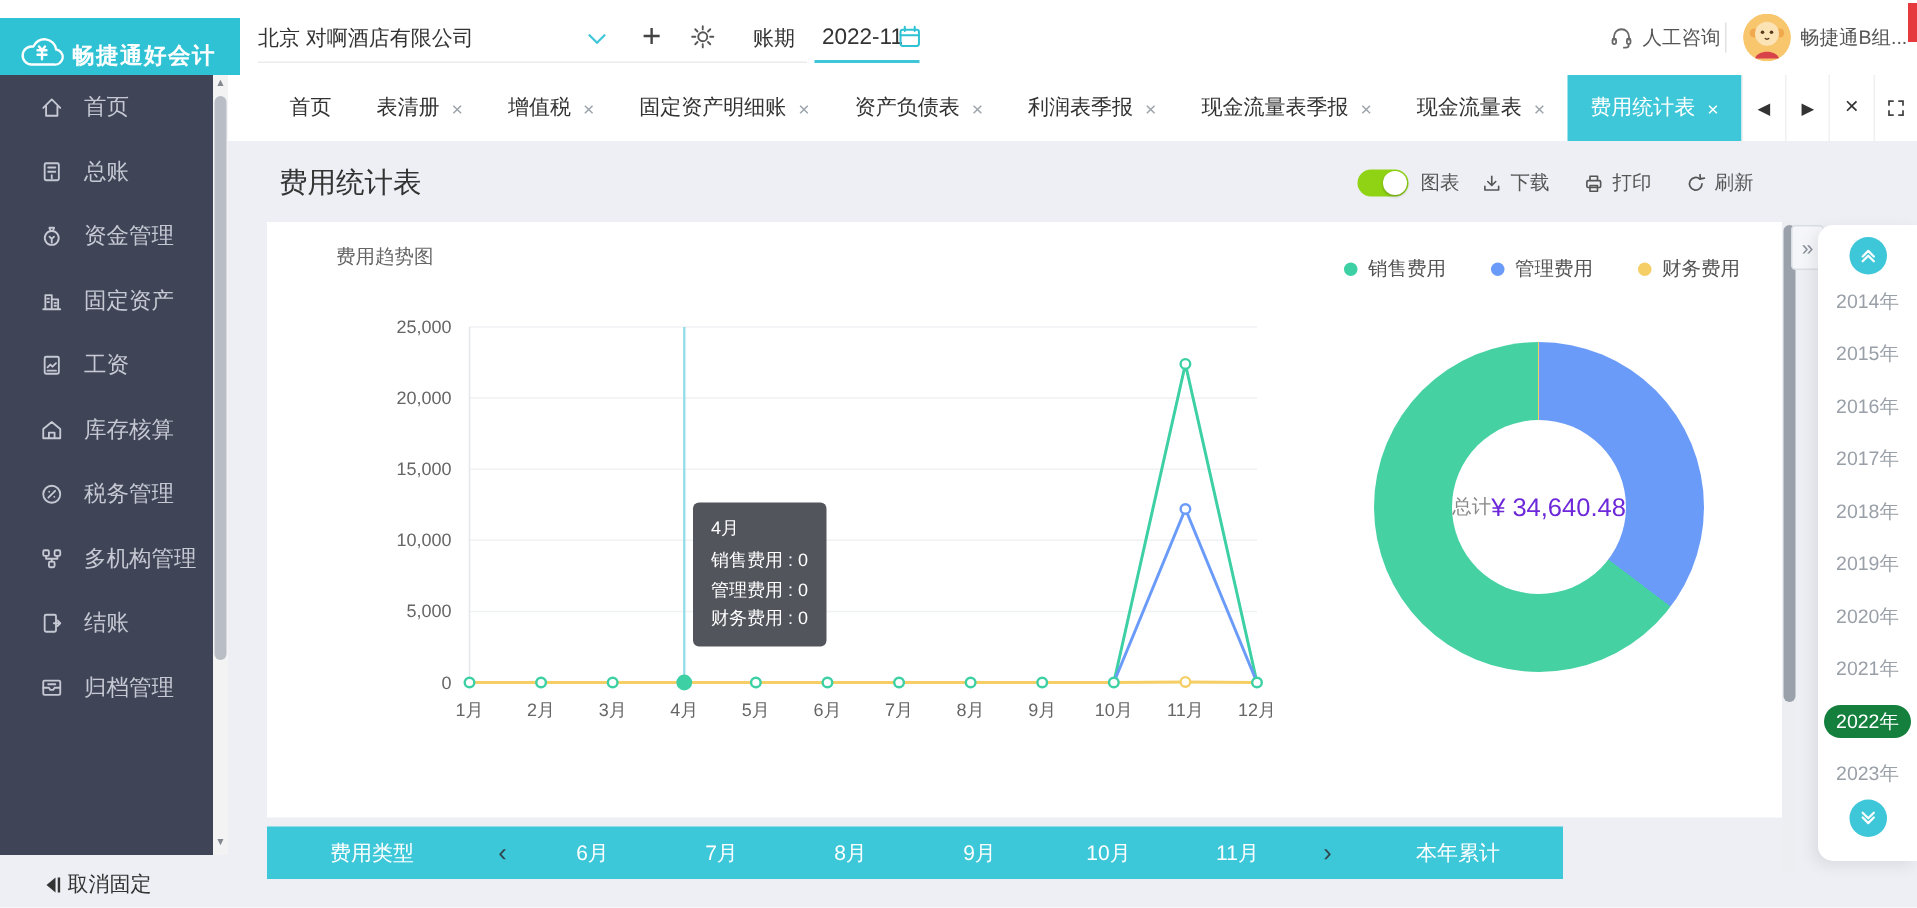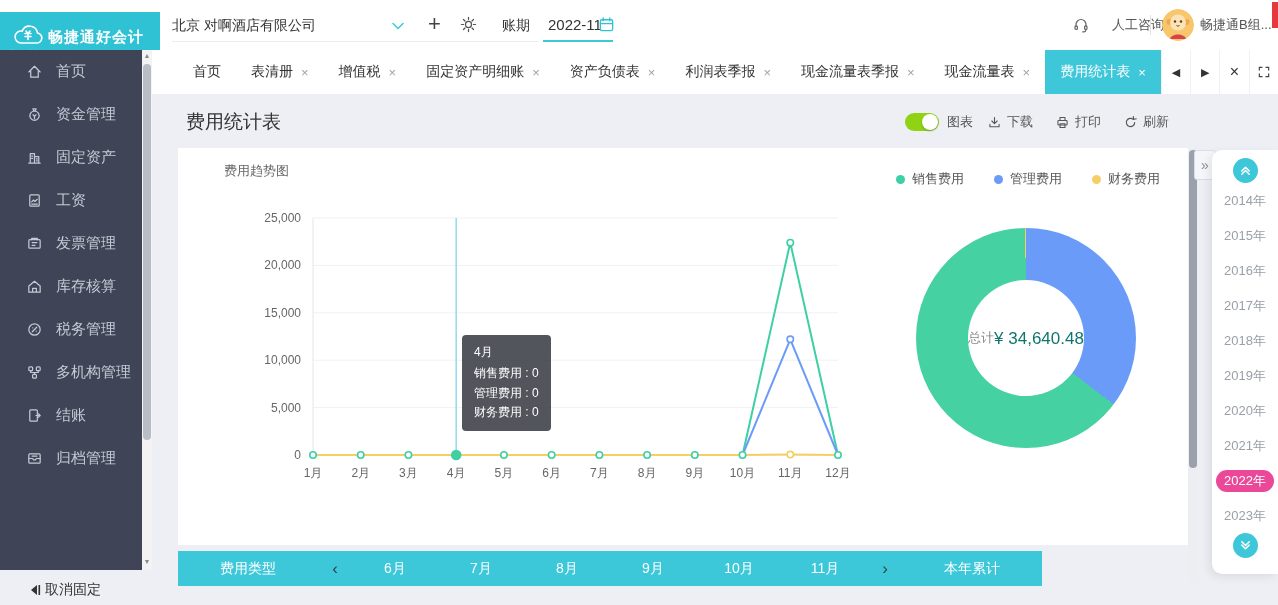--- a/index.html
+++ b/index.html
@@ -16,21 +16,21 @@
   #logo-sub{left:10px;top:36px;font-size:9px;opacity:.95;}
   #company{left:172px;top:0;height:50px;line-height:50px;font-size:14px;color:#333;cursor:pointer;}
   #company-caret{left:392px;top:22px;}
   #sel-underline{left:172px;top:41px;width:366px;height:1px;background:#ececec;}
   #period-underline{left:543px;top:40px;width:70px;height:2px;background:#3ec7d8;}
   #plus-btn{left:428px;top:0;height:48px;line-height:48px;font-size:22px;color:#444;cursor:pointer;}
   #gear-btn{left:460px;top:16px;cursor:pointer;}
   #period-label{left:502px;top:0;height:50px;line-height:50px;font-size:14px;color:#333;}
   #period-value{left:548px;top:0;height:50px;line-height:50px;font-size:15px;color:#333;cursor:pointer;}
   #calendar-btn{left:598px;top:16px;cursor:pointer;}
-  #support{left:1073px;top:0;height:50px;display:flex;align-items:center;gap:23px;font-size:13px;color:#555;cursor:pointer;}
+  #support{left:1073px;top:0;height:50px;display:flex;align-items:center;gap:6px;font-size:13px;color:#555;cursor:pointer;}
   #topbar-divider{left:1150px;top:15px;width:1px;height:20px;background:#e2e2e2;}
   #avatar{left:1162px;top:9px;width:32px;height:32px;border-radius:50%;overflow:hidden;cursor:pointer;}
   #username{left:1200px;top:0;height:50px;line-height:50px;font-size:13px;color:#555;cursor:pointer;text-align:center;}
   #red-sliver{left:1272px;top:2px;width:6px;height:26px;background:#e5393e;}
 
   
   #tabbar{left:152px;top:50px;width:1126px;height:44px;background:#fff;display:flex;align-items:stretch;
           padding-left:26px;box-sizing:border-box;}
   .tab{display:flex;align-items:center;gap:8px;padding:0 15px;font-size:14px;color:#333;cursor:pointer;white-space:nowrap;}
   .tab .x{color:#9ba3ab;font-size:13px;}
@@ -69,35 +69,35 @@
   .legend-item{display:flex;align-items:center;gap:7px;cursor:pointer;}
   .legend-dot{width:9px;height:9px;border-radius:50%;}
   #trend-svg{position:absolute;left:40px;top:45px;}
   #tooltip{position:absolute;left:284px;top:187px;background:rgba(58,62,70,.88);color:#fff;font-size:12px;
            padding:8px 12px;border-radius:4px;line-height:1.65;white-space:nowrap;}
   #tooltip .tt-title{margin-bottom:1px;}
   #donut{position:absolute;left:738px;top:80px;width:220px;height:220px;border-radius:50%;}
   #donut-hole{position:absolute;left:790px;top:132px;width:116px;height:116px;background:#fff;border-radius:50%;
               display:flex;flex-direction:row;align-items:center;justify-content:center;}
   #donut-label{font-size:13px;color:#888;}
-  #donut-value{font-size:17px;color:#0f766e;margin-top:2px;}
+  #donut-value{font-size:17px;color:#6d28d9;margin-top:2px;}
 
   
   #main-scroll-track{left:1188px;top:148px;width:10px;height:434px;background:#eceef2;}
   #main-scroll-thumb{left:1189px;top:150px;width:8px;height:318px;background:#9ba1ab;border-radius:4px;cursor:pointer;}
   #expander{left:1194px;top:150px;width:22px;height:30px;background:#f4f6f9;border:1px solid #d9dee5;border-radius:3px;
             color:#8a9099;display:flex;align-items:center;justify-content:center;font-size:14px;cursor:pointer;box-sizing:border-box;}
   #year-panel{left:1212px;top:150px;width:66px;height:424px;background:#fff;border-radius:10px 0 0 10px;
               box-shadow:-3px 3px 10px rgba(0,0,0,.08);display:flex;flex-direction:column;align-items:center;
               padding-top:8px;box-sizing:border-box;}
   .y-btn{width:25px;height:25px;border-radius:50%;background:#3ec7d8;display:flex;align-items:center;justify-content:center;
          cursor:pointer;flex:0 0 25px;}
   .year{height:35px;display:flex;align-items:center;font-size:13px;color:#9aa0a8;cursor:pointer;}
   .year span{padding:2px 8px;}
-  .year.selected span{background:#ec4899;color:#fff;border-radius:12px;}
+  .year.selected span{background:#15803d;color:#fff;border-radius:12px;}
 
   
   #footer-row{left:178px;top:551px;width:864px;height:35px;background:#3dc8da;display:flex;align-items:center;
               color:#fff;font-size:14px;}
   .f-type{width:140px;text-align:center;}
   .f-arrow{width:34px;text-align:center;color:#33454c;font-size:17px;cursor:pointer;}
   .f-m{flex:1;text-align:center;}
   .f-total{width:140px;text-align:center;}
 </style>
 </head>
@@ -217,20 +217,29 @@
       <span class="sicon">
         <svg width="17" height="17" viewBox="0 0 18 18" fill="none" stroke="currentColor" stroke-width="1.3" stroke-linecap="round" stroke-linejoin="round">
           <path d="M3 9.5 9 3.5l6 6M5 8.5V15h8V8.5"></path>
         </svg>
       </span>
       <span>首页</span>
     </div>
   <div class="side-item">
       <span class="sicon">
         <svg width="17" height="17" viewBox="0 0 18 18" fill="none" stroke="currentColor" stroke-width="1.3" stroke-linecap="round" stroke-linejoin="round">
+          <rect x="4" y="3" width="10" height="12" rx="1"></rect>
+          <path d="M6.5 6h5M6.5 9h5M9 11.5v2"></path>
+        </svg>
+      </span>
+      <span>总账</span>
+    </div>
+  <div class="side-item">
+      <span class="sicon">
+        <svg width="17" height="17" viewBox="0 0 18 18" fill="none" stroke="currentColor" stroke-width="1.3" stroke-linecap="round" stroke-linejoin="round">
           <path d="M7.3 3h3.4l-1 2.3h-1.4z"></path>
           <path d="M9 5.3a4.9 4.9 0 1 0 .01 0z"></path>
           <path d="M7.4 9.3 9 10.9l1.6-1.6M9 10.9v2.6"></path>
         </svg>
       </span>
       <span>资金管理</span>
     </div>
   <div class="side-item">
       <span class="sicon">
         <svg width="17" height="17" viewBox="0 0 18 18" fill="none" stroke="currentColor" stroke-width="1.3" stroke-linecap="round" stroke-linejoin="round">
@@ -240,29 +249,20 @@
       <span>固定资产</span>
     </div>
   <div class="side-item">
       <span class="sicon">
         <svg width="17" height="17" viewBox="0 0 18 18" fill="none" stroke="currentColor" stroke-width="1.3" stroke-linecap="round" stroke-linejoin="round">
           <rect x="4" y="3" width="10" height="12" rx="1"></rect>
           <path d="m6 10.5 2-2 1.5 1.5L12 7.5M6 12.8h6"></path>
         </svg>
       </span>
       <span>工资</span>
-    </div>
-  <div class="side-item">
-      <span class="sicon">
-        <svg width="17" height="17" viewBox="0 0 18 18" fill="none" stroke="currentColor" stroke-width="1.3" stroke-linecap="round" stroke-linejoin="round">
-          <rect x="3" y="5" width="12" height="9" rx="1"></rect>
-          <path d="M6 5V3.5h6V5M6.5 8h5M6.5 11h3"></path>
-        </svg>
-      </span>
-      <span>发票管理</span>
     </div>
   <div class="side-item">
       <span class="sicon">
         <svg width="17" height="17" viewBox="0 0 18 18" fill="none" stroke="currentColor" stroke-width="1.3" stroke-linecap="round" stroke-linejoin="round">
           <path d="M3 8.5 9 3.5l6 5V15H3zM7 15v-4h4v4"></path>
         </svg>
       </span>
       <span>库存核算</span>
     </div>
   <div class="side-item">

